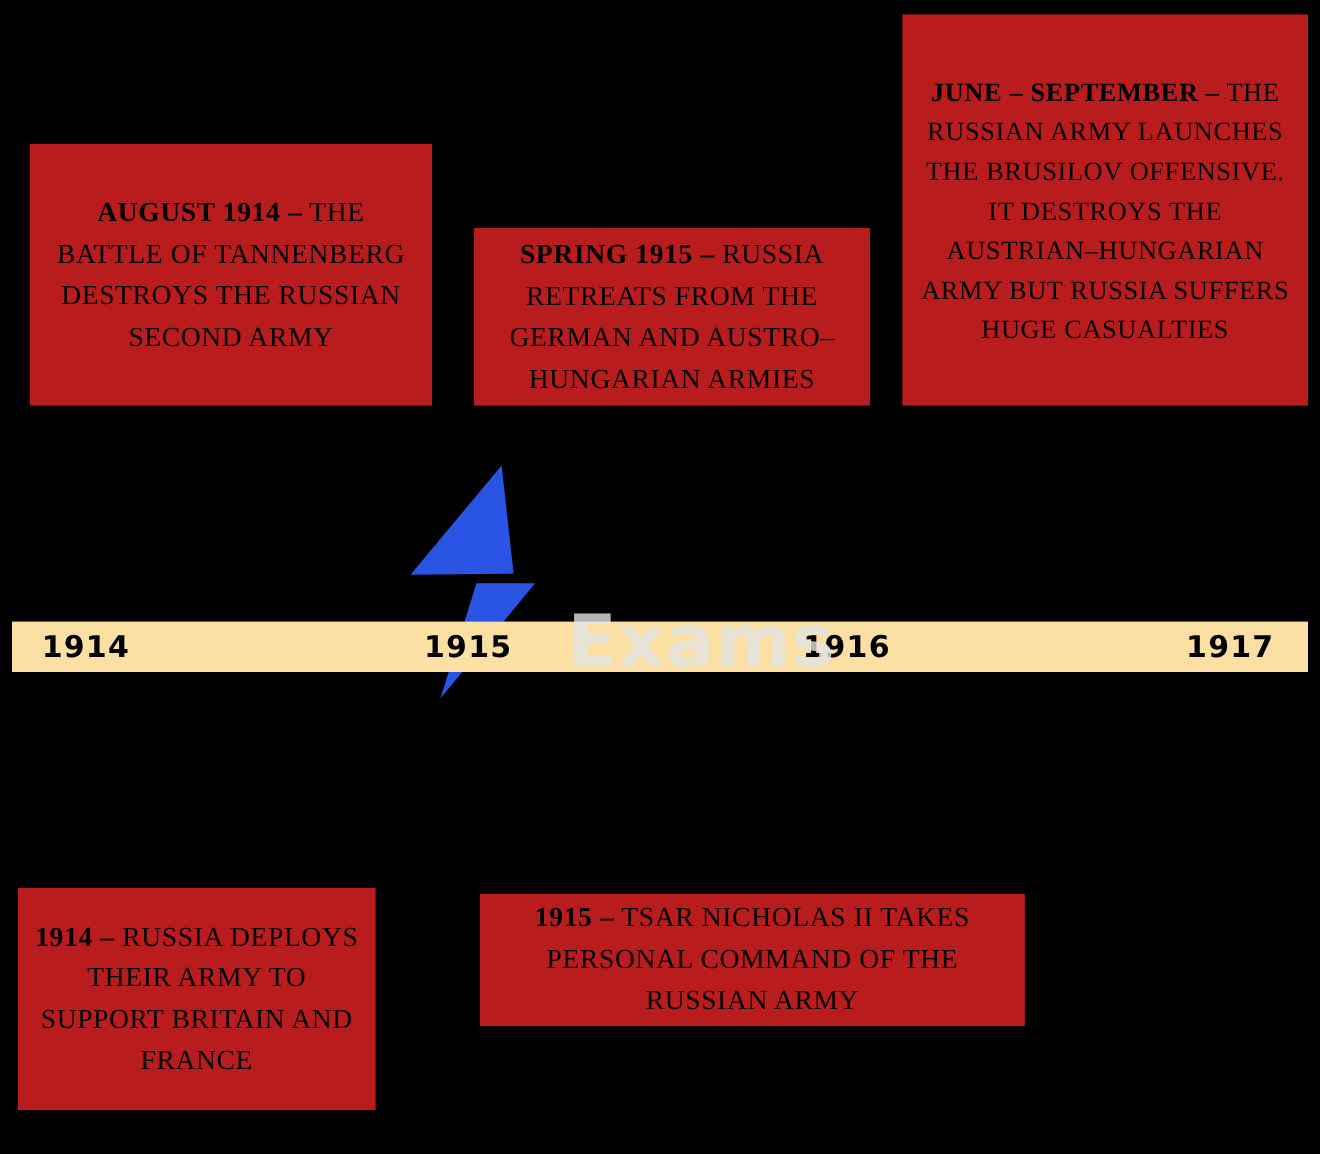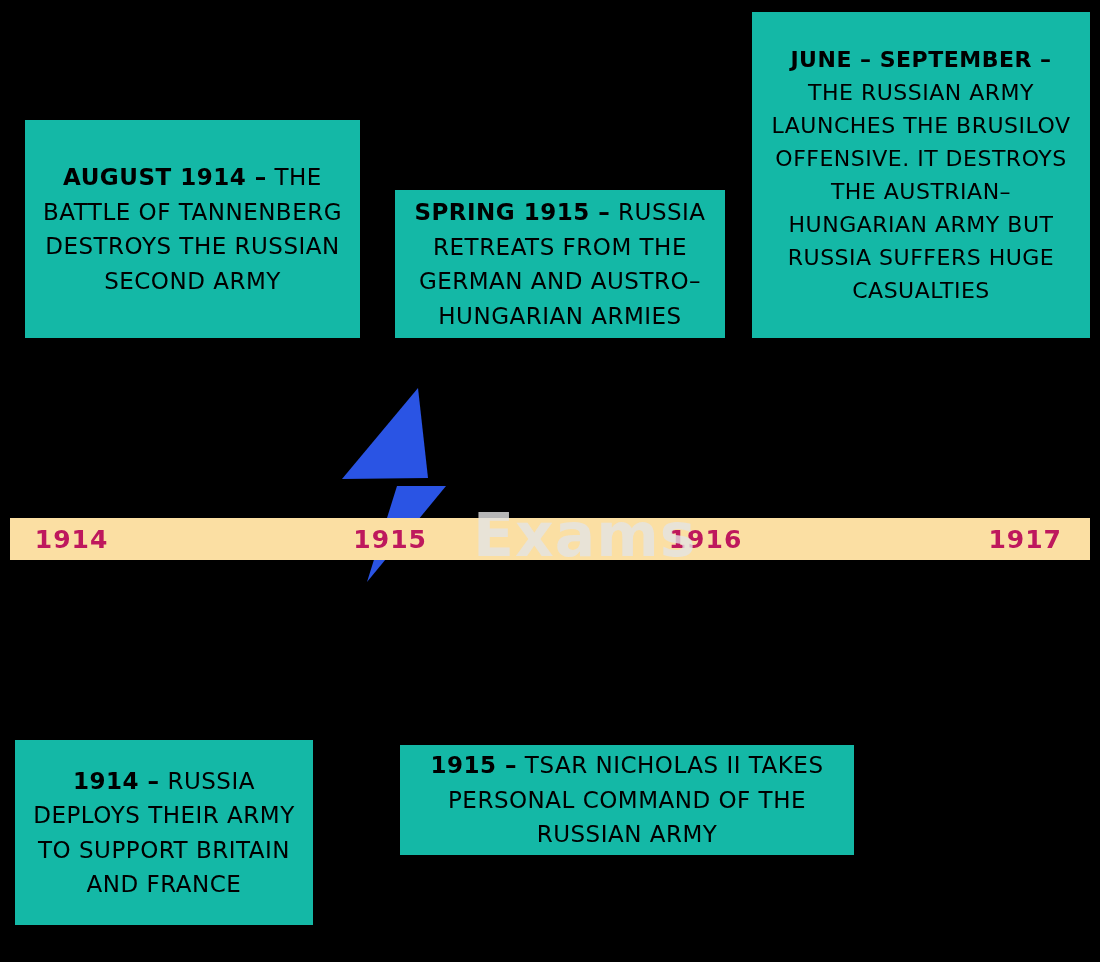--- a/index.html
+++ b/index.html
@@ -9,30 +9,31 @@
     font-family: "DejaVu Sans", "Liberation Sans", sans-serif;
   }
   .stage {
     position: relative;
     width: 1100px; height: 962px;
     background: #000;
     overflow: hidden;
   }
   .event-box {
     position: absolute;
-    background: #14b8a6;
+    background: #b91c1c;
     color: #000;
     display: flex;
     align-items: center;
     text-align: center;
     padding: 10px 14px;
     font-size: 23px;
     line-height: 1.5;
     letter-spacing: 0.5px;
     z-index: 4;
+    font-family: Liberation Serif, serif;
   }
   .event-box .date { font-weight: 700; }
   .box-aug1914   { left: 25px;  top: 120px; width: 335px; height: 218px; }
   .box-spring15  { left: 395px; top: 190px; width: 330px; height: 148px; }
   .box-junesep   { left: 752px; top: 12px;  width: 338px; height: 326px; font-size: 22px; }
   .box-deploy14  { left: 15px;  top: 740px; width: 298px; height: 185px; }
   .box-tsar15    { left: 400px; top: 745px; width: 454px; height: 110px; }
 
   .bolt {
     position: absolute; left: 0; top: 0;
@@ -47,21 +48,21 @@
     background: #fbdfa3;
     z-index: 2;
   }
   .year {
     position: absolute;
     top: 50%;
     transform: translate(-50%, -50%);
     font-size: 25px;
     font-weight: 700;
     letter-spacing: 1px;
-    color: #be185d;
+    color: #000000;
     white-space: nowrap;
   }
   .year-1914 { left: 5.7%; }
   .year-1915 { left: 35.2%; }
   .year-1916 { left: 64.4%; }
   .year-1917 { left: 94%; }
 
   .exams {
     position: absolute;
     left: 473px; top: 500px;

